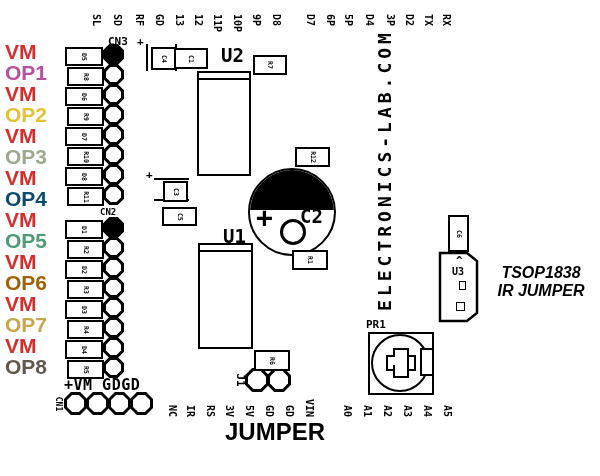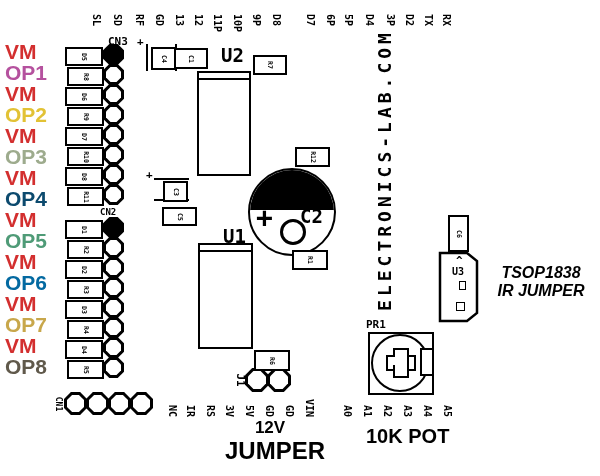--- a/index.html
+++ b/index.html
@@ -77,48 +77,47 @@
   <div class="abs" style="left:420px;top:348px;width:10px;height:24px;border:2px solid #000;background:#fff;"></div>
 
   <svg class="abs" style="left:438px;top:251px;" width="42" height="72" viewBox="0 0 42 72">
     <polygon points="2,2 29,2 39,10 39,62 29,70 2,70" fill="#fff" stroke="#000" stroke-width="2.5"></polygon>
   </svg>
   <div class="abs mono" style="left:456px;top:254px;font-size:11px;">^</div>
   <div class="abs mono" style="left:452px;top:266px;font-size:10px;">U3</div>
   <div class="abs" style="left:459px;top:281px;width:5px;height:7px;border:1.5px solid #000;background:#fff;"></div>
   <div class="abs" style="left:456px;top:302px;width:7px;height:7px;border:1.5px solid #000;background:#fff;"></div>
 
+  <div class="abs mono" style="left:64px;top:376px;font-size:15px;letter-spacing:0.5px;">+VM GDGD</div>
   <div class="abs mono rot90" style="left:46px;top:399px;width:24px;height:10px;line-height:10px;font-size:8px;text-align:center;">CN1</div>
 
   <div class="abs mono rot90" style="left:228px;top:374px;width:24px;height:12px;line-height:12px;font-size:11px;text-align:center;">J1</div>
 
   <div class="caption" style="left:30px;top:423px;width:150px;font-size:20px;">
   </div>
   <div class="caption" style="left:225px;top:419px;width:90px;">
-    <div style="font-size:17px;">12V</div>
     <div style="font-size:24px;">JUMPER</div>
   </div>
-  <div class="caption" style="left:366px;top:425px;width:90px;font-size:20px;text-align:left;">10K POT</div>
   <div class="caption" style="left:486px;top:264px;width:110px;text-align:center;font-size:16px;font-style:italic;">
     <div>TSOP1838</div>
     <div>IR JUMPER</div>
   </div>
 
 <div class="lbl-left" style="top: 41px; color: rgb(211, 47, 47);">VM</div>
     <div class="lbl-left" style="top: 62px; color: rgb(181, 81, 158);">OP1</div>
     <div class="lbl-left" style="top: 83px; color: rgb(211, 47, 47);">VM</div>
     <div class="lbl-left" style="top: 104px; color: rgb(226, 194, 53);">OP2</div>
     <div class="lbl-left" style="top: 125px; color: rgb(211, 47, 47);">VM</div>
     <div class="lbl-left" style="top: 146px; color: rgb(157, 171, 141);">OP3</div>
     <div class="lbl-left" style="top: 167px; color: rgb(211, 47, 47);">VM</div>
     <div class="lbl-left" style="top: 188px; color: #0c4a6e;">OP4</div>
     <div class="lbl-left" style="top: 209px; color: rgb(211, 47, 47);">VM</div>
     <div class="lbl-left" style="top: 230px; color: rgb(79, 155, 119);">OP5</div>
     <div class="lbl-left" style="top: 251px; color: rgb(211, 47, 47);">VM</div>
-    <div class="lbl-left" style="top: 272px; color: #0369a1;">OP6</div>
+    <div class="lbl-left" style="top: 272px; color: #a16207;">OP6</div>
     <div class="lbl-left" style="top: 293px; color: rgb(211, 47, 47);">VM</div>
     <div class="lbl-left" style="top: 314px; color: rgb(200, 167, 75);">OP7</div>
     <div class="lbl-left" style="top: 335px; color: rgb(211, 47, 47);">VM</div>
     <div class="lbl-left" style="top: 356px; color: rgb(96, 89, 75);">OP8</div>
     <div class="vpin top" style="left: 76px; top: 28px;">SL</div>
     <div class="vpin top" style="left: 97px; top: 28px;">SD</div>
     <div class="vpin top" style="left: 119px; top: 28px;">RF</div>
     <div class="vpin top" style="left: 139px; top: 28px;">GD</div>
     <div class="vpin top" style="left: 159px; top: 28px;">13</div>
     <div class="vpin top" style="left: 178px; top: 28px;">12</div>

